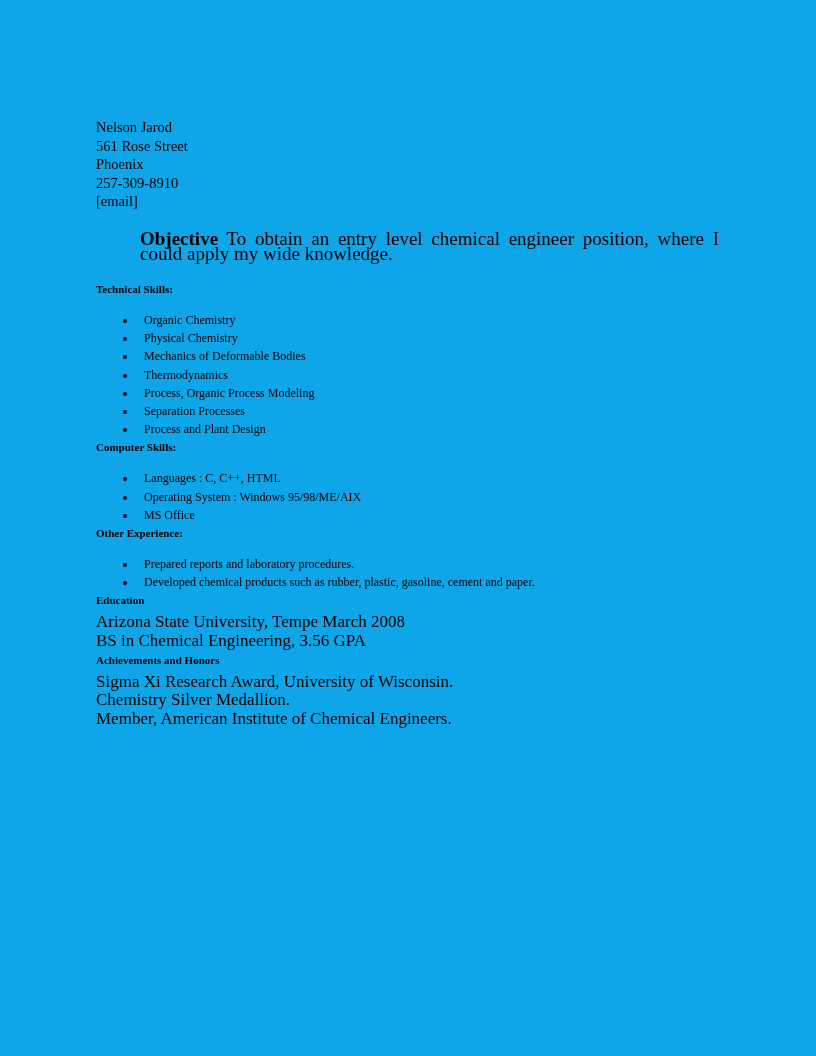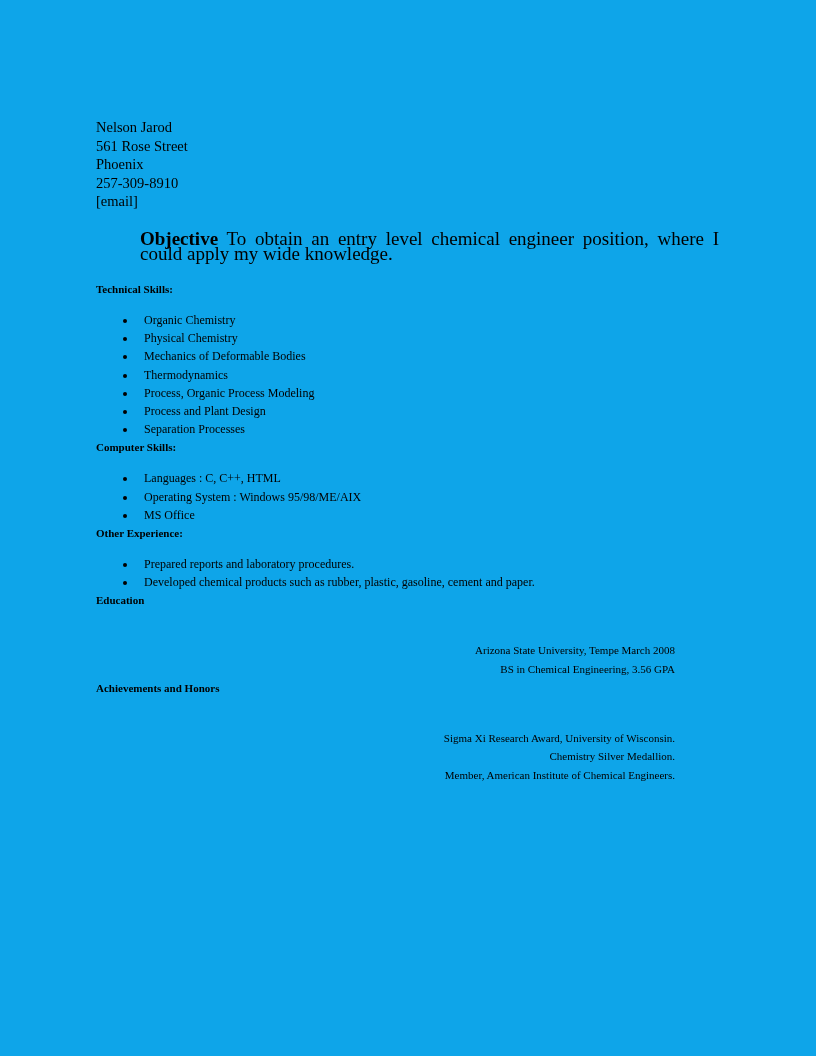--- a/index.html
+++ b/index.html
@@ -71,24 +71,23 @@
     height: 4px;
     border-radius: 50%;
     background: #000000;
   }
   ul.bullets li.wide {
     text-align: justify;
     width: 561px;
     padding-right: 0;
   }
   .plain-block {
-    margin-top: 32px;
-    font-size: 11px;
+    margin-top: 4px;
+    font-size: 17px;
     line-height: 18.6px;
-    text-align: right;
   }
   .plain-block div {
     white-space: pre;
   }
 </style>
 </head>
 <body>
 
 <div class="page">
 
@@ -102,22 +101,22 @@
 
   <p class="objective"><span class="lead">Objective</span><span> To obtain an entry level chemical engineer position, where I could apply my wide knowledge.</span></p>
 
   <h2 class="section sec-gap">Technical Skills:</h2>
   <ul class="bullets">
     <li>Organic Chemistry</li>
     <li>Physical Chemistry</li>
     <li>Mechanics of Deformable Bodies</li>
     <li>Thermodynamics</li>
     <li>Process, Organic Process Modeling</li>
+    <li>Separation Processes</li>
     <li>Process and Plant Design</li>
-    <li>Separation Processes</li>
   </ul>
 
   <h2 class="section sec-gap">Computer Skills:</h2>
   <ul class="bullets">
     <li>Languages : C, C++, HTML</li>
     <li>Operating System : Windows 95/98/ME/AIX</li>
     <li>MS Office</li>
   </ul>
 
   <h2 class="section sec-gap">Other Experience:</h2>

